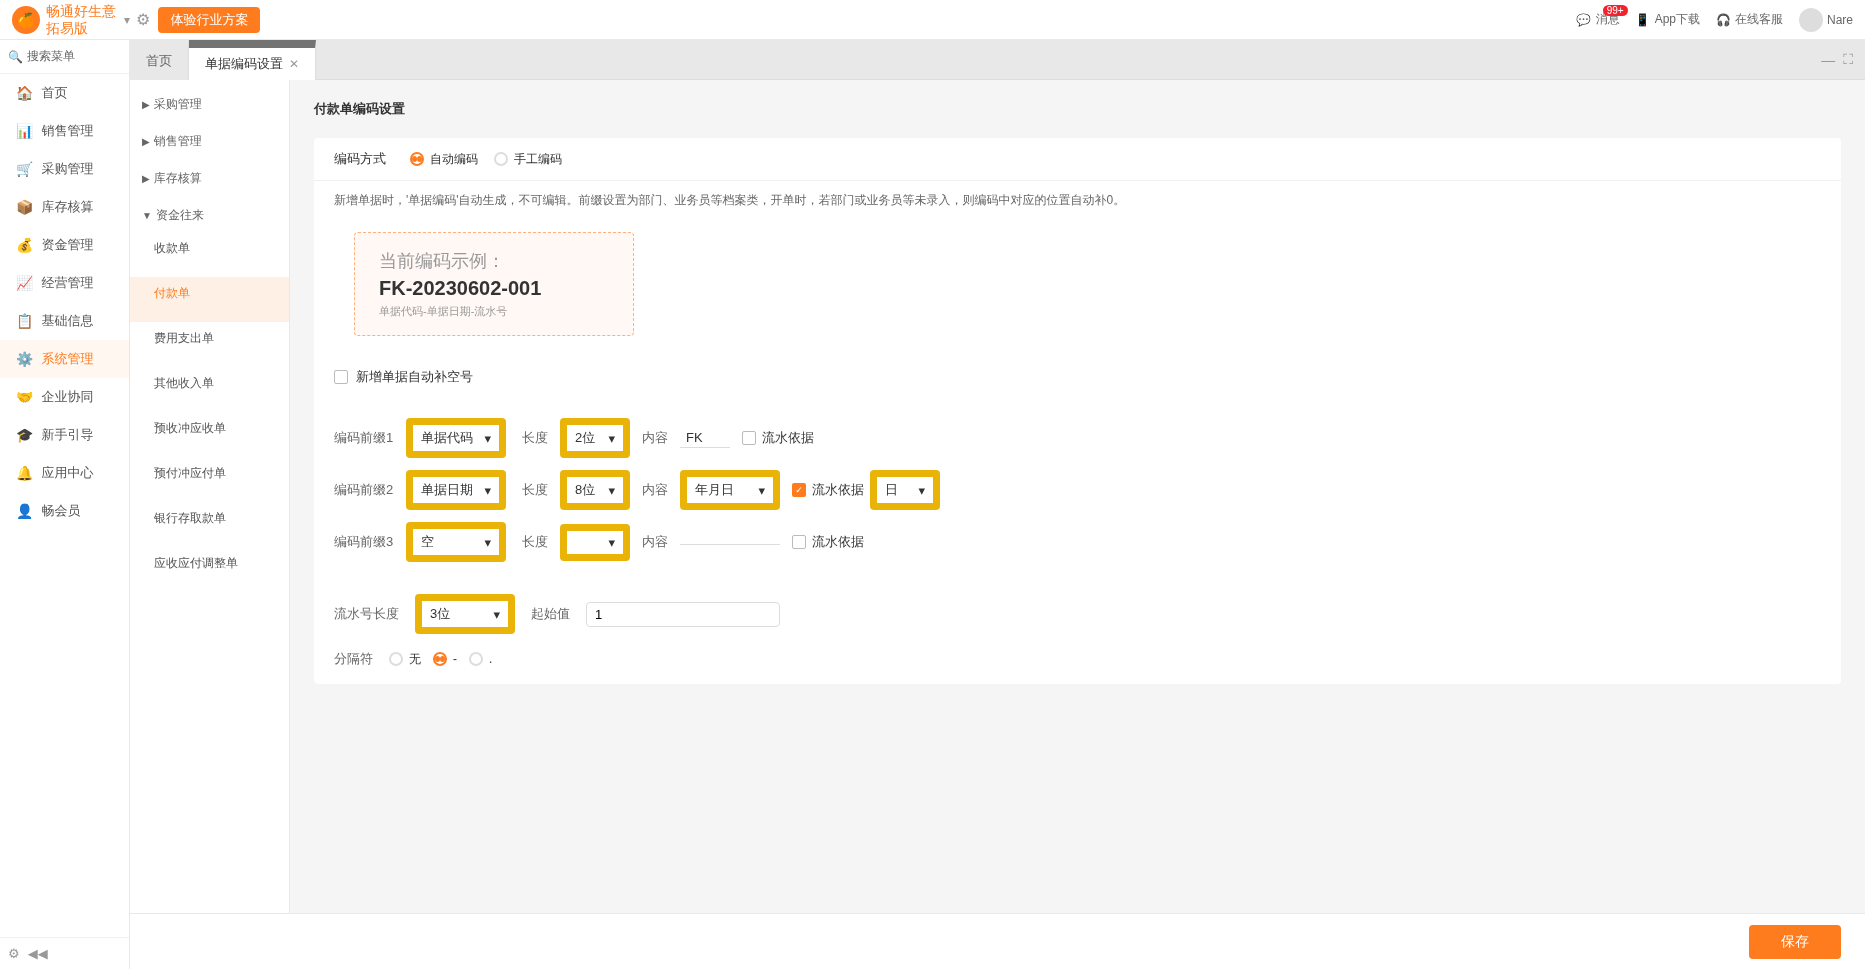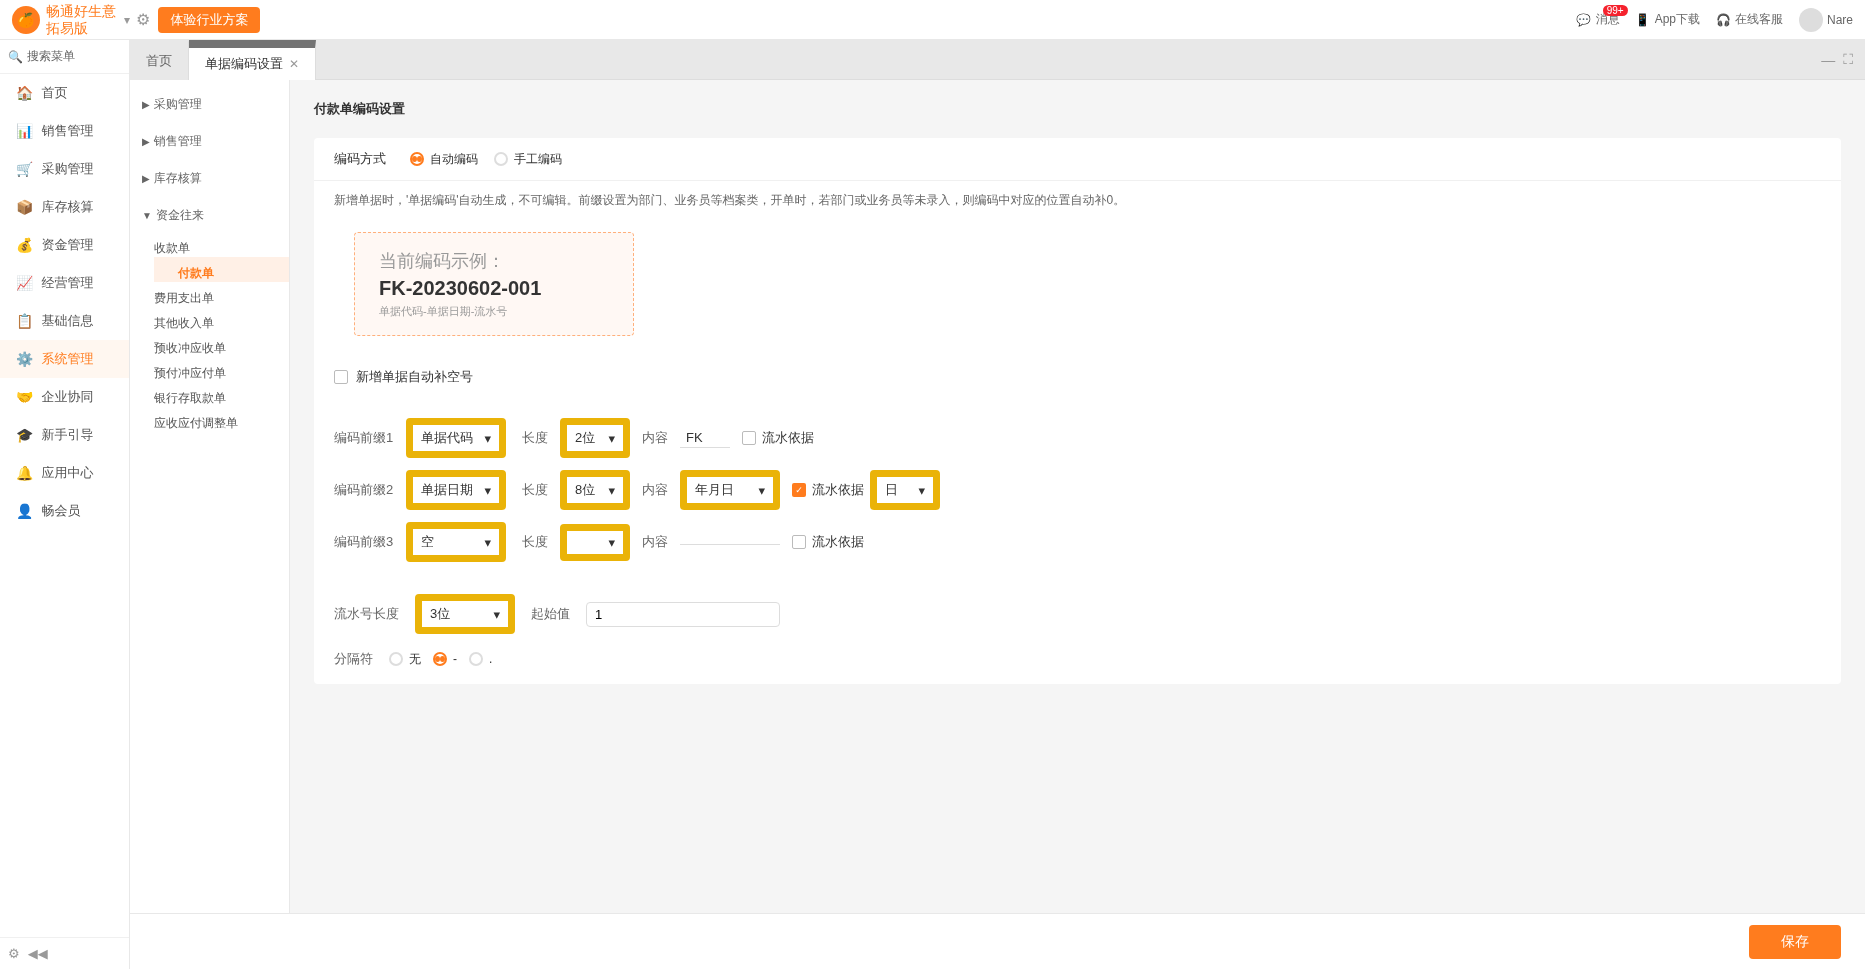--- a/index.html
+++ b/index.html
@@ -41,22 +41,22 @@
     
     .content-area { flex: 1; display: flex; flex-direction: column; overflow: hidden; }
 
     
     .inner-layout { display: flex; flex: 1; overflow: hidden; background: #f5f5f5; }
 
     
     .sub-sidebar { width: 160px; background: #fff; border-right: 1px solid #e8e8e8; overflow-y: auto; flex-shrink: 0; padding: 8px 0; }
     .sub-sidebar-group { margin-bottom: 4px; }
     .sub-sidebar-header { padding: 8px 12px; font-size: 12px; color: #666; display: flex; align-items: center; gap: 4px; cursor: pointer; }
-    .sub-sidebar-item { padding: 8px 16px 0 24px; font-size: 12px; color: #555; cursor: pointer; }
-    .sub-sidebar-item.active { background: #fff0e6; color: #ff7c1e; font-weight: 700; margin-left: 24px; }
+    .sub-sidebar-item { padding: 8px 16px 20px 24px; font-size: 12px; color: #555; cursor: pointer; }
+    .sub-sidebar-item.active { background: #fff0e6; color: #ff7c1e; font-weight: 400; }
     .arrow-icon { font-size: 10px; }
 
     
     .main-panel { flex: 1; overflow-y: auto; padding: 20px 24px; }
 
     .page-title { font-size: 13px; font-weight: 600; color: #333; margin-bottom: 20px; }
 
     
     .section { background: #fff; border-radius: 4px; margin-bottom: 16px; }
     .encoding-method { display: flex; align-items: center; gap: 24px; padding: 12px 20px; border-bottom: 1px solid #f0f0f0; }

